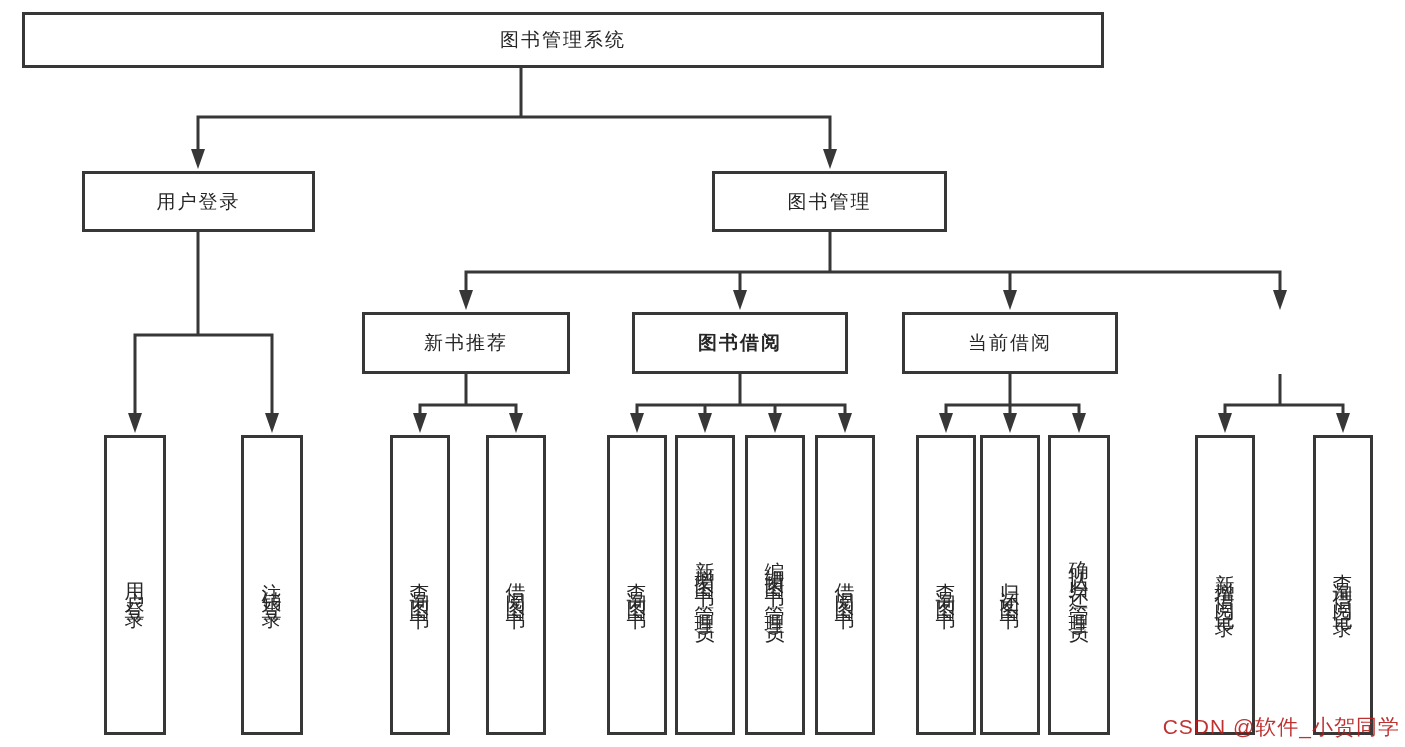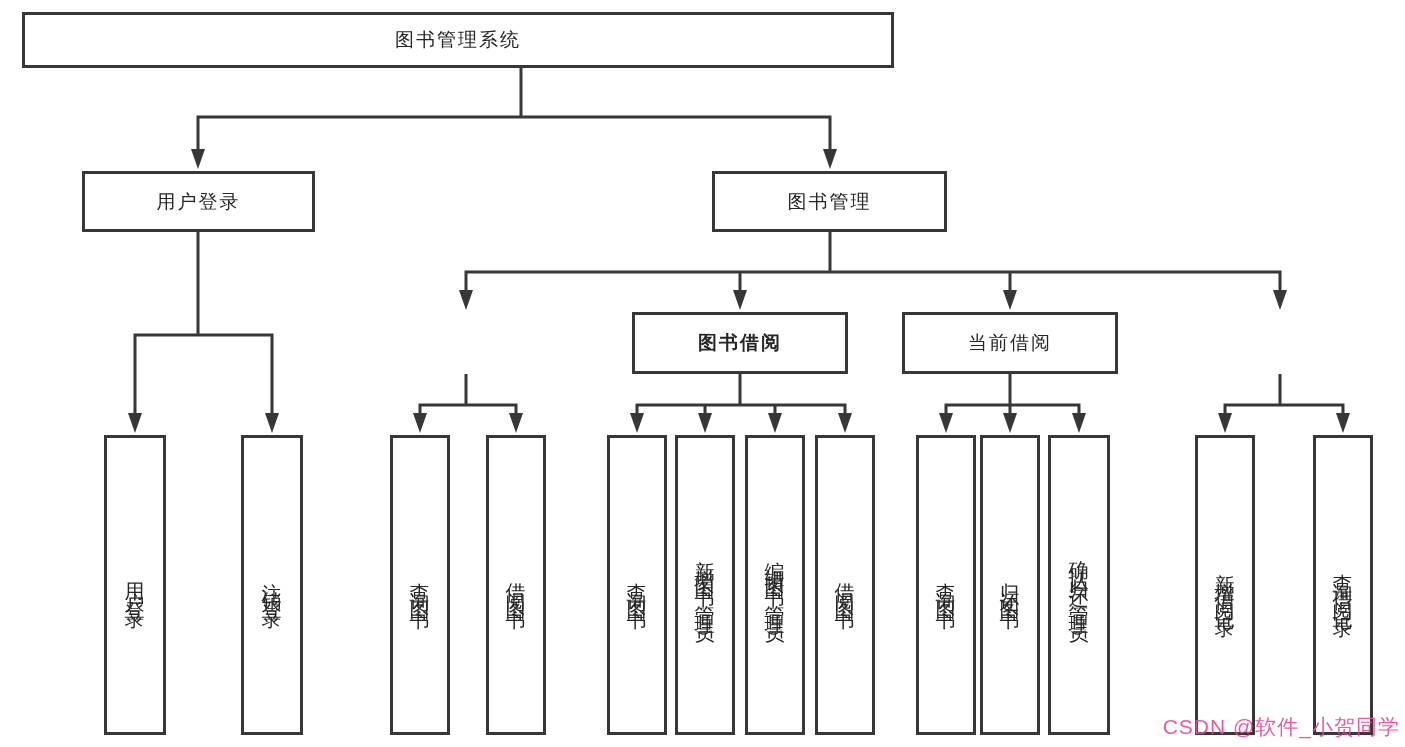--- a/index.html
+++ b/index.html
@@ -30,26 +30,26 @@
     font-size:20px;
     line-height:1;
     letter-spacing:9px;
     white-space:nowrap;
   }
   .watermark{
     position:absolute;
     top:713px;right:5px;
     z-index:5;
     font-size:21px;
-    color:#ec4899;
+    color:#b91c1c;
     letter-spacing:1px;
     opacity:.9;
   }
   
-  .n-root{left:22px;top:12px;width:872px;height:56px;}
+  .n-root{left:22px;top:12px;width:1082px;height:56px;}
   .n-user-login{left:82px;top:171px;width:233px;height:61px;}
   .n-book-mgmt{left:712px;top:171px;width:235px;height:61px;}
   .n-new-rec{left:362px;top:312px;width:208px;height:62px;}
   .n-borrow{left:632px;top:312px;width:216px;height:62px;font-weight:bold;}
   .n-current{left:902px;top:312px;width:216px;height:62px;}
   .n-records{left:1172px;top:312px;width:216px;height:62px;}
   .l-ul1{left:104px;width:62px;}
   .l-ul2{left:241px;width:62px;}
   .l-nr1{left:390px;width:60px;}
   .l-nr2{left:486px;width:60px;}
@@ -136,20 +136,23 @@
     <span>图书管理系统</span>
   </div>
 
   <div class="node hnode n-user-login">
     <span>用户登录</span>
   </div>
   <div class="node hnode n-book-mgmt">
     <span>图书管理</span>
   </div>
 
+  <div class="node hnode n-new-rec">
+    <span>新书推荐</span>
+  </div>
   <div class="node hnode n-borrow">
     <span>图书借阅</span>
   </div>
   <div class="node hnode n-current">
     <span>当前借阅</span>
   </div>
 
   <div class="node vnode l-ul1">
     <span class="vtext">用户登录</span>
   </div>

